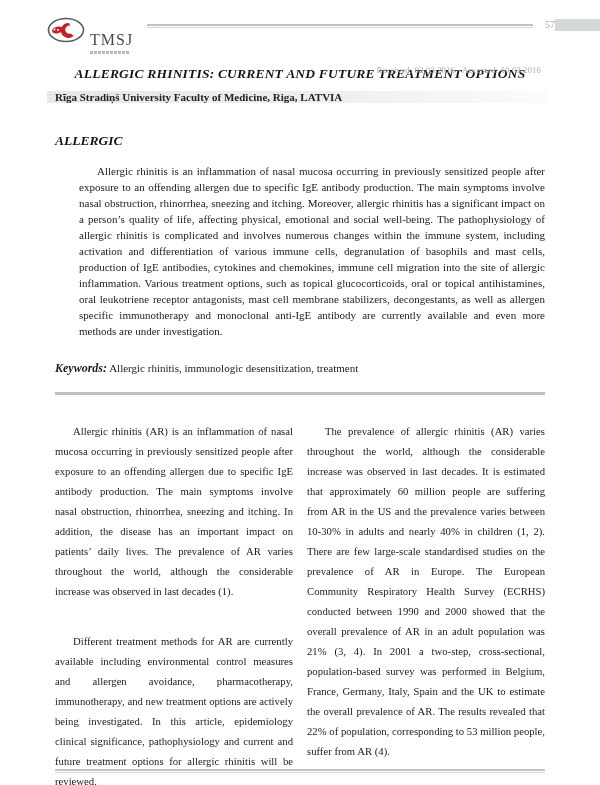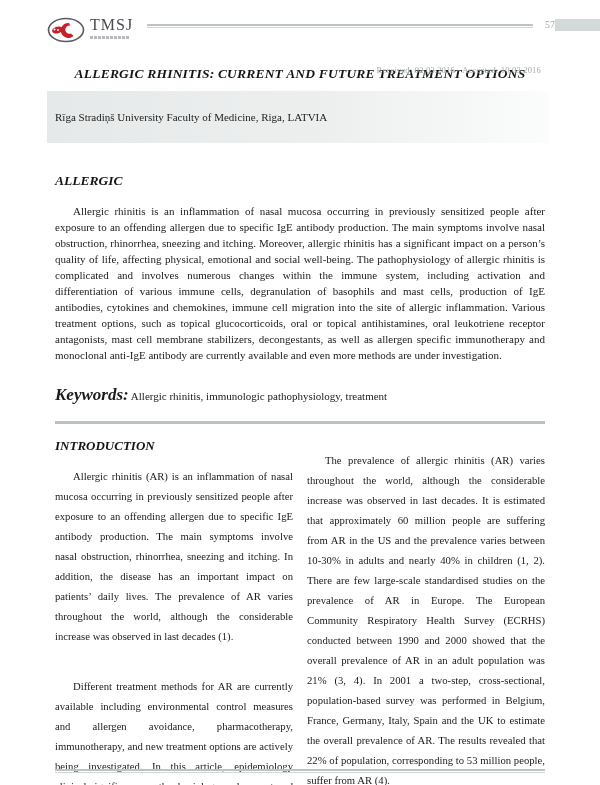--- a/index.html
+++ b/index.html
@@ -10,21 +10,21 @@
     overflow: hidden;
     font-family: "Liberation Serif", "DejaVu Serif", serif;
     color: #1b1b1b;
   }
   .page { position: relative; width: 600px; height: 785px; padding: 0 55px; }
 
   
   .header { position: relative; height: 58px; }
   .logo { position: absolute; left: -8px; top: 16px; display: flex; align-items: flex-start; }
   .logo svg { display: block; }
-  .logo-textblock { margin-left: 3px; margin-top: 0; }
+  .logo-textblock { margin-left: 3px; margin-top: 15px; }
   .logo-word {
     font-family: "Liberation Serif", serif;
     font-size: 16px; letter-spacing: 1px; color: #4b4b52; line-height: 1;
   }
   .logo-subtext {
     margin-top: 2px; height: 3px; width: 40px;
     background: repeating-linear-gradient(to right, #b9b9bd 0 3px, #ffffff 3px 4px);
   }
   .header-line {
     position: absolute; left: 92px; right: 12px; top: 24px;
@@ -46,38 +46,38 @@
 
   
   .title {
     margin-top: 8px; text-align: center;
     font-size: 13.5px; font-weight: bold; font-style: italic;
     letter-spacing: 0.2px; color: #151515;
   }
   .author { margin-top: 17px; font-size: 11px; color: #222; }
   .affiliation-bar {
     margin-top: 9px; margin-left: -8px; margin-right: -4px;
-    padding: 20px 8px;
+    padding: 0 8px;
     background: linear-gradient(to right, #e6e9e9 0%, #edefef 55%, #fbfcfc 100%);
-    font-size: 11px; color: #222;
+    font-size: 11px; color: #222; font-weight: bold;
   }
 
   
   .abstract-heading, .section-heading {
     font-weight: bold; font-style: italic; color: #151515;
   }
   .abstract-heading { margin-top: 30px; font-size: 13.5px; }
-  .abstract-body { margin-top: 14px; }
+  .abstract-body { margin-top: 14px; margin-left: 24px; }
   .abstract-body p {
     font-size: 11px; line-height: 16px; text-align: justify;
     text-indent: 18px; color: #1b1b1b;
   }
   .abstract-body p + p { margin-top: 14px; }
   .keywords { margin-top: 22px; font-size: 11px; }
-  .keywords .kw-label { font-weight: bold; font-style: italic; font-size: 17px; }
+  .keywords .kw-label { font-weight: bold; font-style: italic; font-size: 12px; }
 
   
   .divider { margin-top: 16px; height: 3px; background: #b9c2c1; }
 
   
   .columns { display: flex; gap: 14px; margin-top: 14px; }
   .col { width: 238px; }
   .section-heading { font-size: 13px; }
   .col p {
     margin-top: 12px;
@@ -124,28 +124,27 @@
 
   <div class="title">ALLERGIC RHINITIS: CURRENT AND FUTURE TREATMENT OPTIONS</div>
   <div class="affiliation-bar">Rīga Stradiņš University Faculty of Medicine, Riga, LATVIA</div>
 
   <div class="abstract-heading">ALLERGIC</div>
   <div class="abstract-body">
     <p>Allergic rhinitis is an inflammation of nasal mucosa occurring in previously sensitized people after exposure to an offending allergen due to specific IgE antibody production. The main symptoms involve nasal obstruction, rhinorrhea, sneezing and itching. Moreover, allergic rhinitis has a significant impact on a person’s quality of life, affecting physical, emotional and social well-being. The pathophysiology of allergic rhinitis is complicated and involves numerous changes within the immune system, including activation and differentiation of various immune cells, degranulation of basophils and mast cells, production of IgE antibodies, cytokines and chemokines, immune cell migration into the site of allergic inflammation. Various treatment options, such as topical glucocorticoids, oral or topical antihistamines, oral leukotriene receptor antagonists, mast cell membrane stabilizers, decongestants, as well as allergen specific immunotherapy and monoclonal anti-IgE antibody are currently available and even more methods are under investigation.</p>
   </div>
   <div class="keywords">
     <span class="kw-label">Keywords:</span>
-    <span>Allergic rhinitis, immunologic pathophysiology, treatment</span>
+    <span>Allergic rhinitis, immunologic desensitization, treatment</span>
   </div>
 
   <div class="divider"></div>
 
   <div class="columns">
     <div class="col">
-      <div class="section-heading">INTRODUCTION</div>
       <p>Allergic rhinitis (AR) is an inflammation of nasal mucosa occurring in previously sensitized people after exposure to an offending allergen due to specific IgE antibody production. The main symptoms involve nasal obstruction, rhinorrhea, sneezing and itching. In addition, the disease has an important impact on patients’ daily lives. The prevalence of AR varies throughout the world, although the considerable increase was observed in last decades (1).</p>
       <p>Different treatment methods for AR are currently available including environmental control measures and allergen avoidance, pharmacotherapy, immunotherapy, and new treatment options are actively being investigated. In this article, epidemiology clinical significance, pathophysiology and current and future treatment options for allergic rhinitis will be reviewed.</p>
     </div>
     <div class="col">
       <p>The prevalence of allergic rhinitis (AR) varies throughout the world, although the considerable increase was observed in last decades. It is estimated that approximately 60 million people are suffering from AR in the US and the prevalence varies between 10-30% in adults and nearly 40% in children (1, 2). There are few large-scale standardised studies on the prevalence of AR in Europe. The European Community Respiratory Health Survey (ECRHS) conducted between 1990 and 2000 showed that the overall prevalence of AR in an adult population was 21% (3, 4). In 2001 a two-step, cross-sectional, population-based survey was performed in Belgium, France, Germany, Italy, Spain and the UK to estimate the overall prevalence of AR. The results revealed that 22% of population, corresponding to 53 million people, suffer from AR (4).</p>
 
     </div>
   </div>
 
   <div class="footer">

